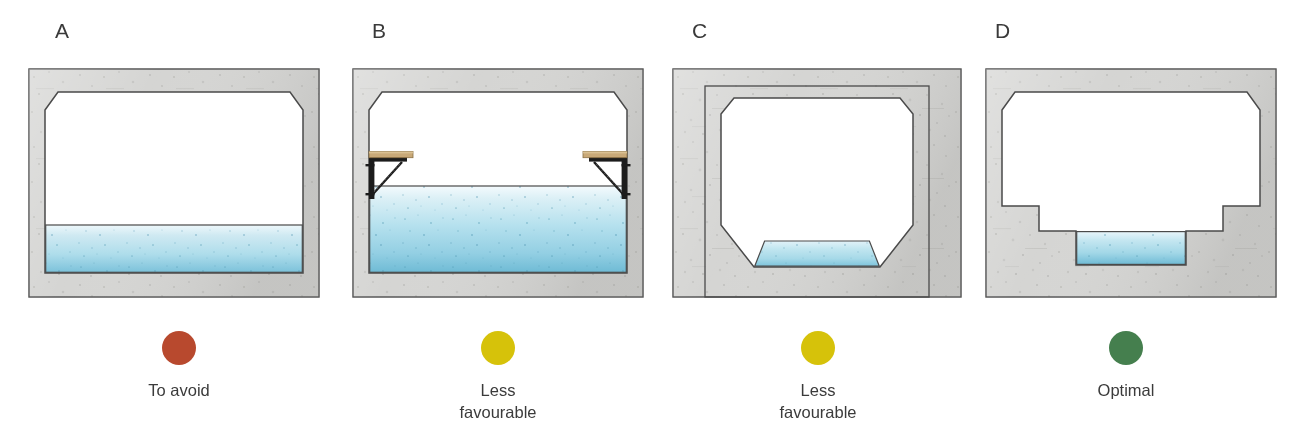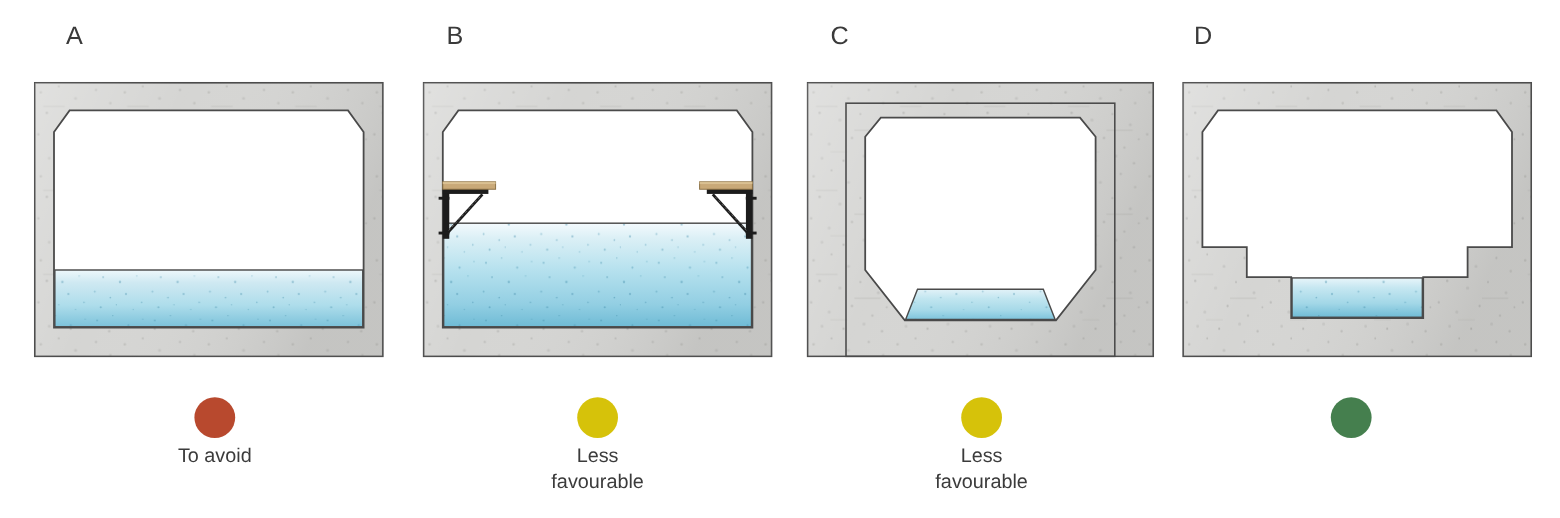--- a/index.html
+++ b/index.html
@@ -43,21 +43,21 @@
     width: 200px;
   }
   .legend-dot {
     width: 34px;
     height: 34px;
     border-radius: 50%;
     margin: 0 auto;
     display: block;
   }
   .legend-label {
-    margin-top: 4px;
+    margin-top: 14px;
     font-size: 16.5px;
     line-height: 1.35;
     color: #3b3b3b;
     white-space: pre-line;
     font-family: "Liberation Sans", "DejaVu Sans", sans-serif;
   }
 </style>
 </head>
 <body>
 
@@ -390,16 +390,17 @@
 
       <g>
         <rect x="91.7" y="163.6" width="108.6" height="32.8" fill="url(#waterD)"></rect>
         <rect x="91.7" y="163.6" width="108.6" height="32.8" fill="url(#waterSpeckD)"></rect>
         <rect x="91.7" y="163.6" width="108.6" height="32.8" fill="none" stroke="#4a4a4a" stroke-width="1.2"></rect>
       </g>
     </svg>
 
     <div class="legend" style="left:46px; top:331px;">
       <span class="legend-dot" style="background:#457f4e;"></span>
+      <div class="legend-label">Optimal</div>
     </div>
   </div>
 
 </div>
 
 </body></html>

